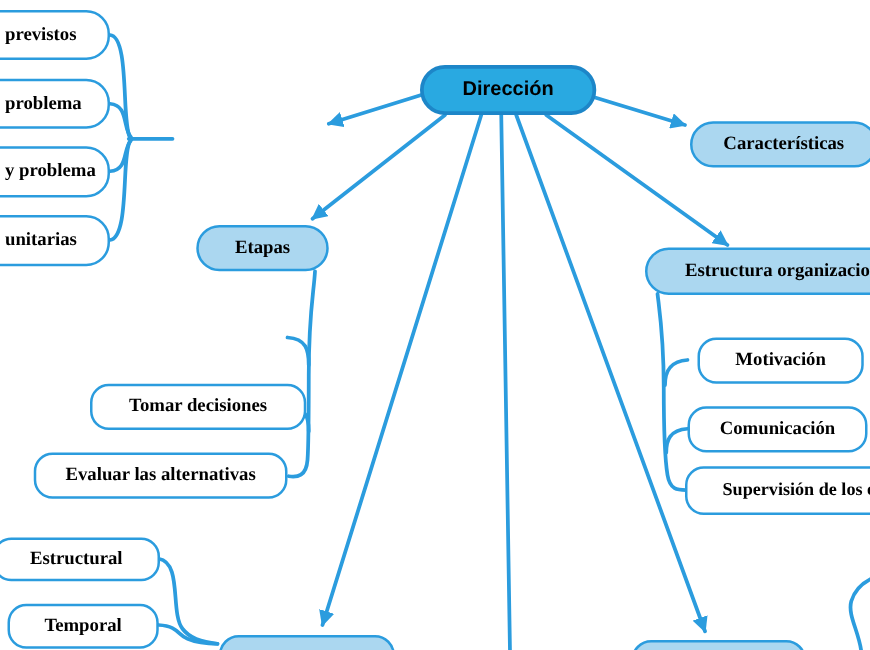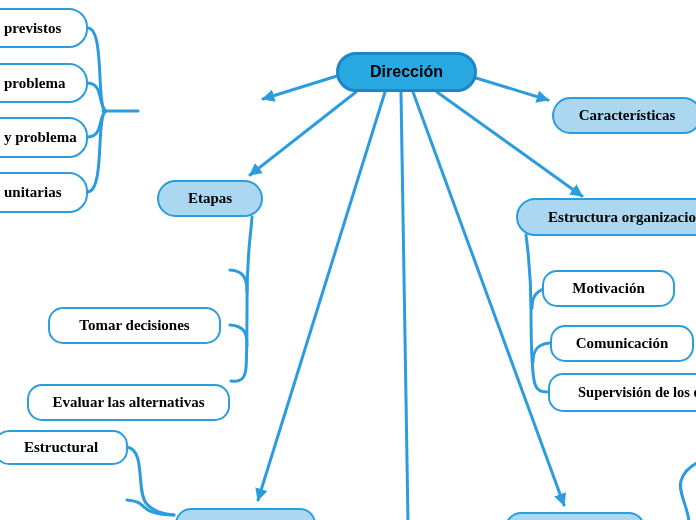--- a/index.html
+++ b/index.html
@@ -97,40 +97,43 @@
   <div class="node align-frag" style="left:-64px;top:63px;width:152px;height:40px;border-radius:19px;">
     <span>problema</span>
   </div>
   <div class="node align-frag" style="left:-64px;top:117px;width:152px;height:41px;border-radius:19px;">
     <span>y problema</span>
   </div>
   <div class="node align-frag" style="left:-64px;top:172px;width:152px;height:41px;border-radius:19px;">
     <span>unitarias</span>
   </div>
 
-  <div class="node" style="left:48px;top:307px;width:173px;height:37px;border-radius:15px;">
+  <div class="node" style="left:72px;top:307px;width:173px;height:37px;border-radius:15px;">
     <span>Tomar decisiones</span>
   </div>
-  <div class="node" style="left:27px;top:362px;width:203px;height:37px;border-radius:15px;margin-top:22px;">
+  <div class="node" style="left:27px;top:362px;width:203px;height:37px;border-radius:15px;">
     <span>Evaluar las alternativas</span>
   </div>
 
-  <div class="node" style="left:542px;top:270px;width:133px;height:37px;border-radius:15px;">
+  <div class="node" style="left:558px;top:270px;width:133px;height:37px;border-radius:15px;">
     <span>Motivación</span>
   </div>
   <div class="node" style="left:550px;top:325px;width:144px;height:37px;border-radius:15px;">
     <span>Comunicación</span>
   </div>
   <div class="node align-left" style="left:548px;top:373px;width:212px;height:39px;border-radius:15px;padding-left:28px;font-size:14.5px;">
     <span>Supervisión de los e</span>
   </div>
 
   <div class="node" style="left:-6px;top:430px;width:134px;height:35px;border-radius:15px;">
     <span>Estructural</span>
   </div>
+  <div class="node" style="left:6px;top:483px;width:121px;height:36px;border-radius:15px;">
+    <span>Temporal</span>
+  </div>
 
   <div class="node branch" style="left:175px;top:508px;width:141px;height:40px;border-radius:16px;">
     <span></span>
   </div>
   <div class="node branch" style="left:505px;top:512px;width:140px;height:40px;border-radius:16px;">
     <span></span>
   </div>
 
 </div>
 

